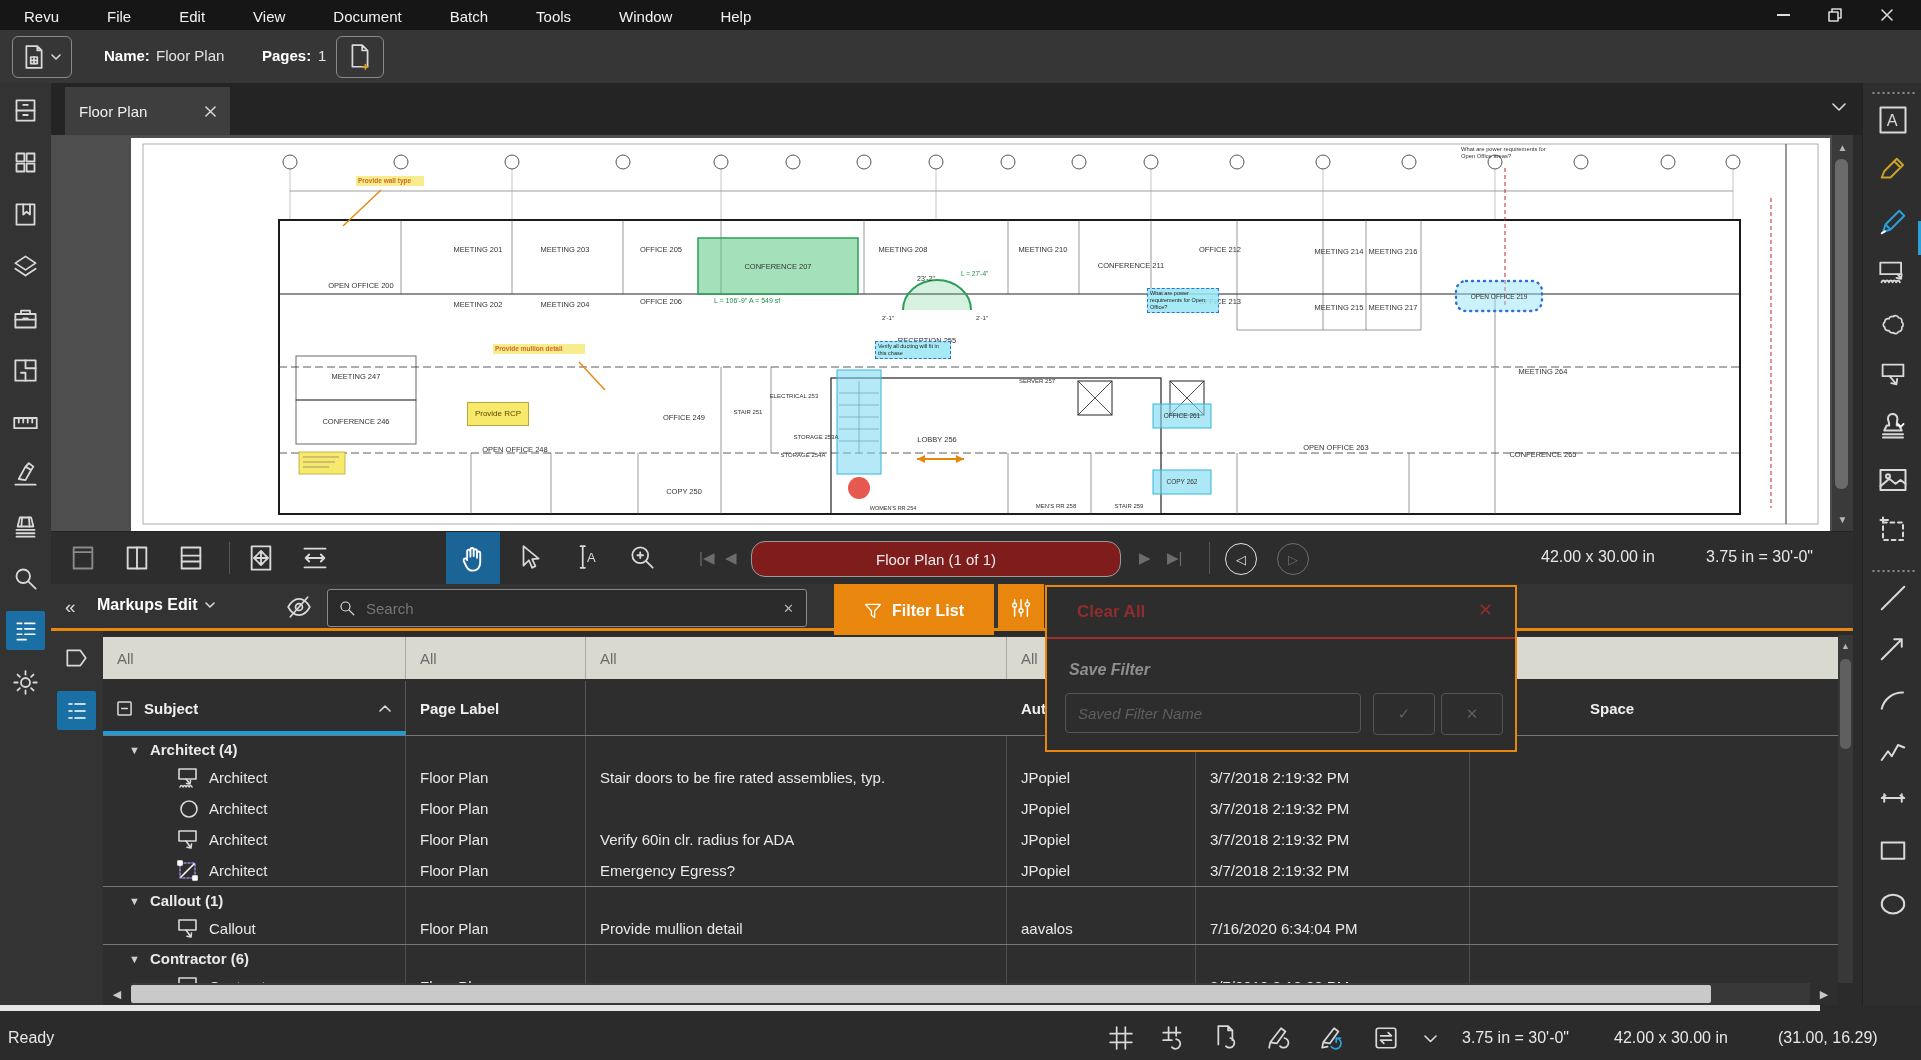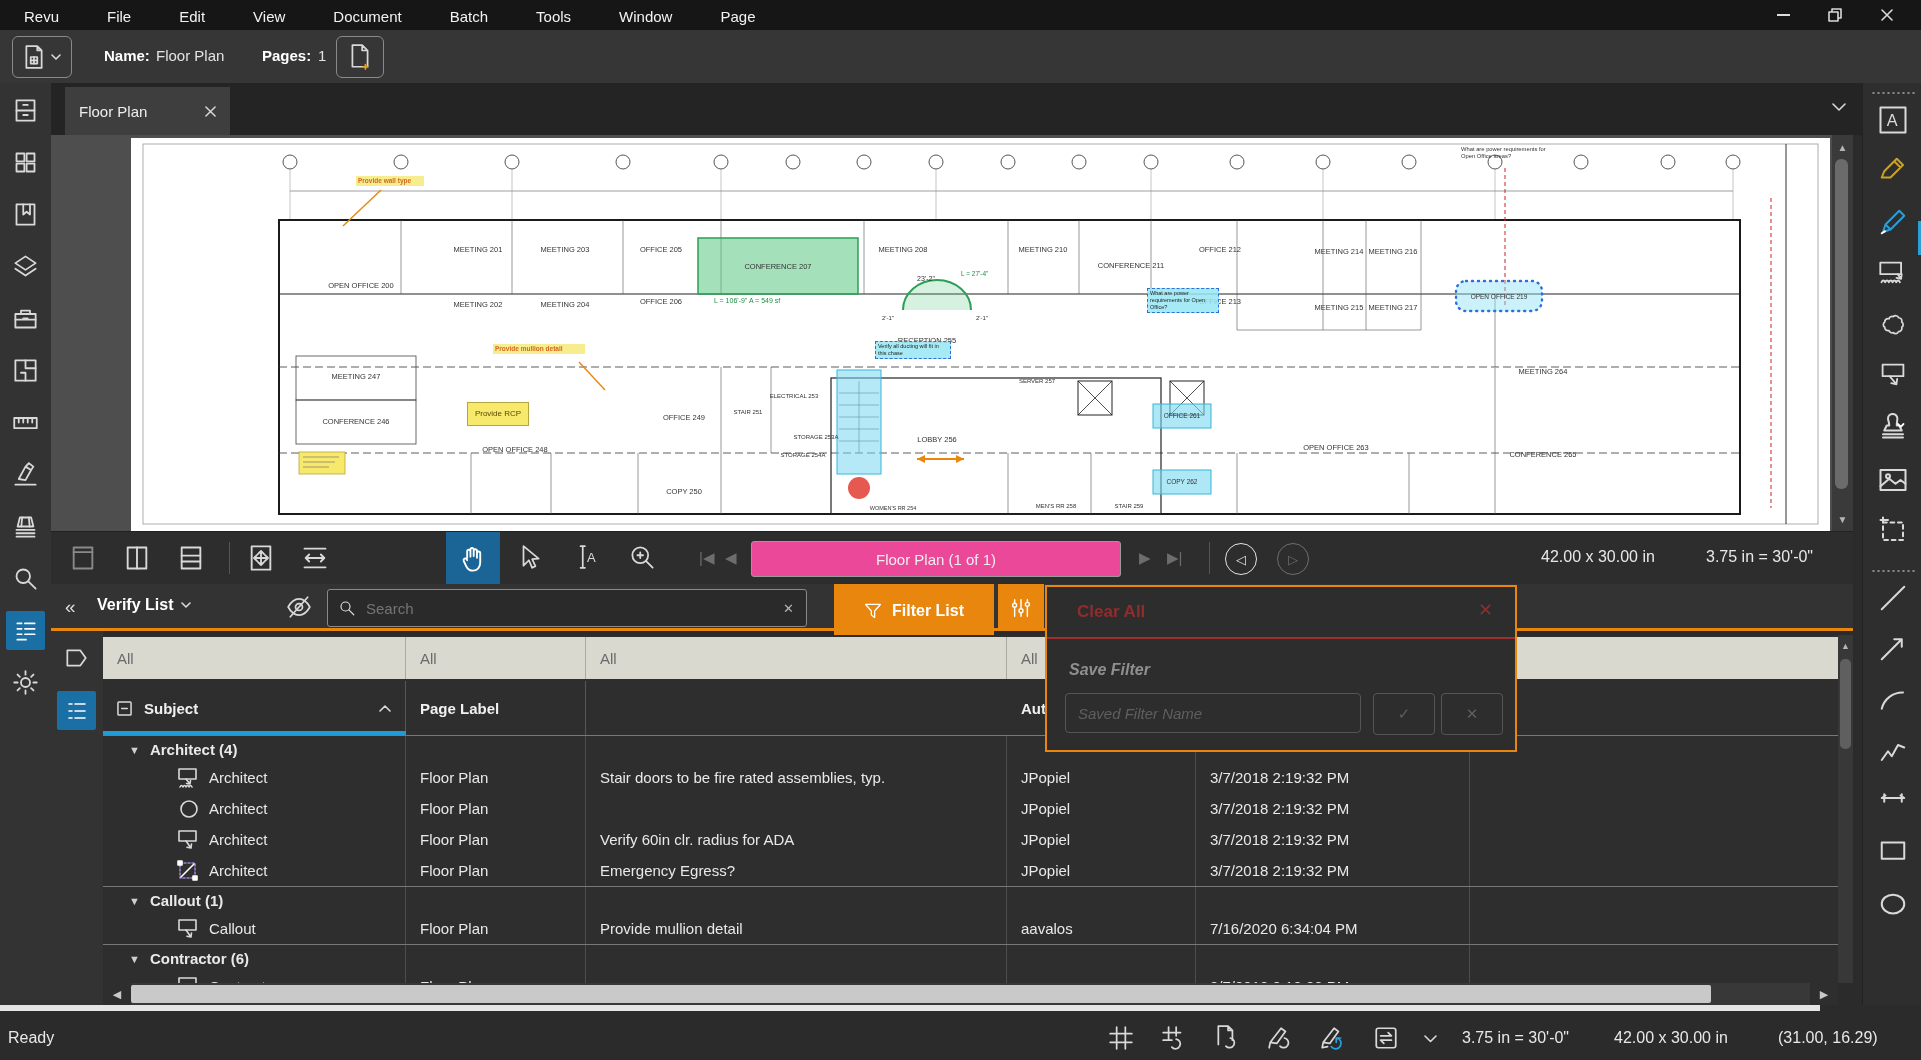--- a/index.html
+++ b/index.html
@@ -33,22 +33,22 @@
   .mknote{position:absolute;font-size:6.5px;line-height:1.25;color:#333;}
   .ynote{background:#f7ec8e;color:#d2691e;padding:1px 2px;font-weight:bold;}
   .cynote{background:rgba(150,230,245,.85);border:1px dashed #2f6fd6;padding:1px 2px;color:#222;}
   .vsb{position:absolute;background:#3a3a3a;}
   .vsb .thumb{position:absolute;left:3px;width:13px;background:#6b6b6b;border-radius:6px;}
   .sbarrow{position:absolute;left:0;width:21px;height:20px;color:#b5b5b5;font-size:10px;display:flex;align-items:center;justify-content:center;}
   
   #ctb{left:51px;top:531px;width:1802px;height:53px;background:#2d2d2d;border-top:1px solid #222;}
   .ctbic{position:absolute;top:12px;width:30px;height:30px;}
   .navtri{font-size:15px;color:#777;}
-  #pagefield{position:absolute;left:700px;top:9px;width:368px;height:34px;border:1px solid #9a9a9a;border-radius:3px;
-             background:#ec4899;color:#eee;font-size:15px;display:flex;align-items:center;justify-content:center;}
+  #pagefield{position:absolute;left:700px;top:9px;width:368px;height:34px;border:1px solid #9a9a9a;border-radius:14px;
+             background:#7f1d1d;color:#eee;font-size:15px;display:flex;align-items:center;justify-content:center;}
   .ctxt{position:absolute;top:16px;font-size:16px;color:#e8e8e8;}
   
   #phead{left:51px;top:584px;width:1802px;height:47px;background:#333333;}
   #orangeline{left:51px;top:628px;width:1802px;height:3px;background:#e8860d;z-index:5;}
   #searchbox{position:absolute;left:276px;top:5px;width:478px;height:36px;border:1px solid #8a8a8a;border-radius:3px;
              background:#2a2a2a;display:flex;align-items:center;}
   #searchbox input{background:transparent;border:none;outline:none;color:#dcdcdc;font-size:15px;flex:1;font-family:"Liberation Sans",sans-serif;}
   #filterbtn{position:absolute;left:783px;top:0;width:160px;height:54px;background:#e8860d;display:flex;align-items:center;justify-content:center;gap:10px;color:#fff;font-weight:bold;font-size:16px;}
   #slidersbtn{position:absolute;left:947px;top:0;width:46px;height:47px;background:#e8860d;display:flex;align-items:center;justify-content:center;}
   
@@ -108,21 +108,21 @@
 
   <div class="abs" id="menubar">
     <div class="mi">Revu</div>
     <div class="mi">File</div>
     <div class="mi">Edit</div>
     <div class="mi">View</div>
     <div class="mi">Document</div>
     <div class="mi">Batch</div>
     <div class="mi">Tools</div>
     <div class="mi">Window</div>
-    <div class="mi">Page</div>
+    <div class="mi">Help</div>
     <div class="winbtns">
       <div class="wb">
           <div style="width:13px;height:2px;background:#ddd"></div>
         </div>
       <div class="wb">
         <svg class="ic" width="14" height="14" viewBox="0 0 14 14">
             <path d="M4 4 V1 H13 V10 H10 M1 4 H10 V13 H1 Z"></path>
           </svg>
       </div>
       <div class="wb">
@@ -496,21 +496,21 @@
     <div class="abs" style="left:1158px;top:10px;width:1px;height:32px;background:#555"></div>
     <div class="abs" style="left:1174px;top:11px;width:30px;height:30px;border:1.7px solid #e2e2e2;border-radius:50%;display:flex;align-items:center;justify-content:center;color:#e2e2e2;font-size:13px">◁</div>
     <div class="abs" style="left:1226px;top:11px;width:30px;height:30px;border:1.7px solid #6d6d6d;border-radius:50%;display:flex;align-items:center;justify-content:center;color:#6d6d6d;font-size:13px">▷</div>
     <div class="ctxt" style="left:1490px">42.00 x 30.00 in</div>
     <div class="ctxt" style="left:1655px">3.75 in = 30'-0"</div>
   </div>
 
   <div class="abs" id="phead">
     <div class="abs" style="left:14px;top:12px;font-size:19px;color:#ddd;letter-spacing:-1px">«</div>
     <div class="abs" style="left:46px;top:12px;font-size:16px;font-weight:bold;color:#fff;display:flex;align-items:center;gap:8px">
-      <span>Verify List</span>
+      <span>Markups Edit</span>
       <svg class="ic" width="10" height="7" viewBox="0 0 10 7">
           <path d="M1 1 L5 5 L9 1"></path>
         </svg>
     </div>
     <div class="abs" style="left:235px;top:11px">
       <svg class="ic" width="26" height="24" viewBox="0 0 24 22">
           <path d="M2 11 C5 5.5 9 3.5 12 3.5 C15 3.5 19 5.5 22 11 C19 16.5 15 18.5 12 18.5 C9 18.5 5 16.5 2 11 Z"></path>
           <circle cx="12" cy="11" r="3.2"></circle>
           <path d="M4 20 L20 2"></path>
         </svg>
@@ -575,20 +575,23 @@
       <div id="sortbar"></div>
     </div>
     <div class="hcell" style="left:303px;width:180px">
         <span>Page Label</span>
       </div>
     <div class="hcell" style="left:904px;width:189px">
         <span>Author</span>
       </div>
     <div class="hcell" style="left:1093px;width:274px">
         <span>Date</span>
+      </div>
+    <div class="hcell" style="left:1367px;width:368px;border-right:none;padding-left:120px">
+        <span>Space</span>
       </div>
   </div>
 
   <div class="abs" id="rows">
 
     <div class="trow grow" style="top:0;height:27px">
       <div class="cell c1">
           <span class="chev">▼</span>
           <span class="glabel">Architect (4)</span>
         </div>

